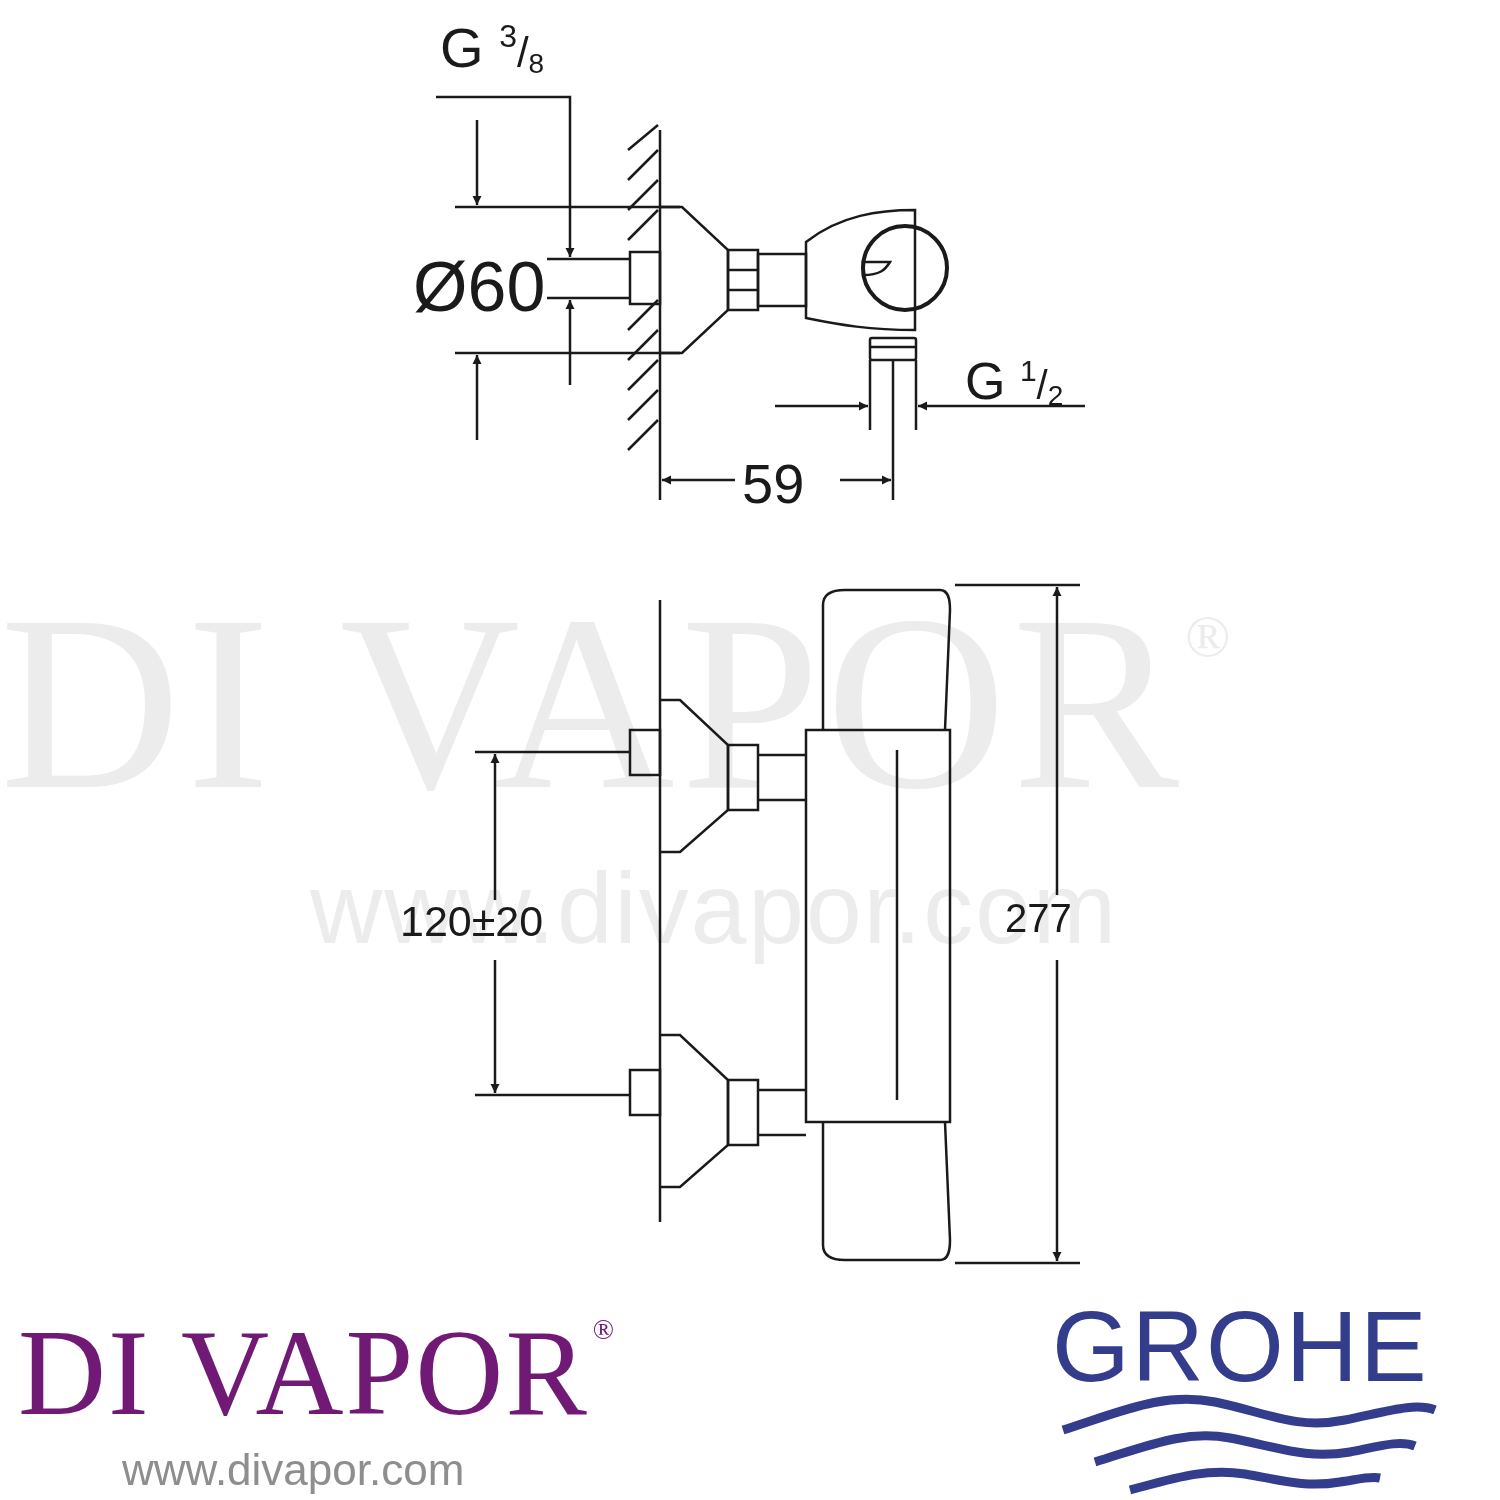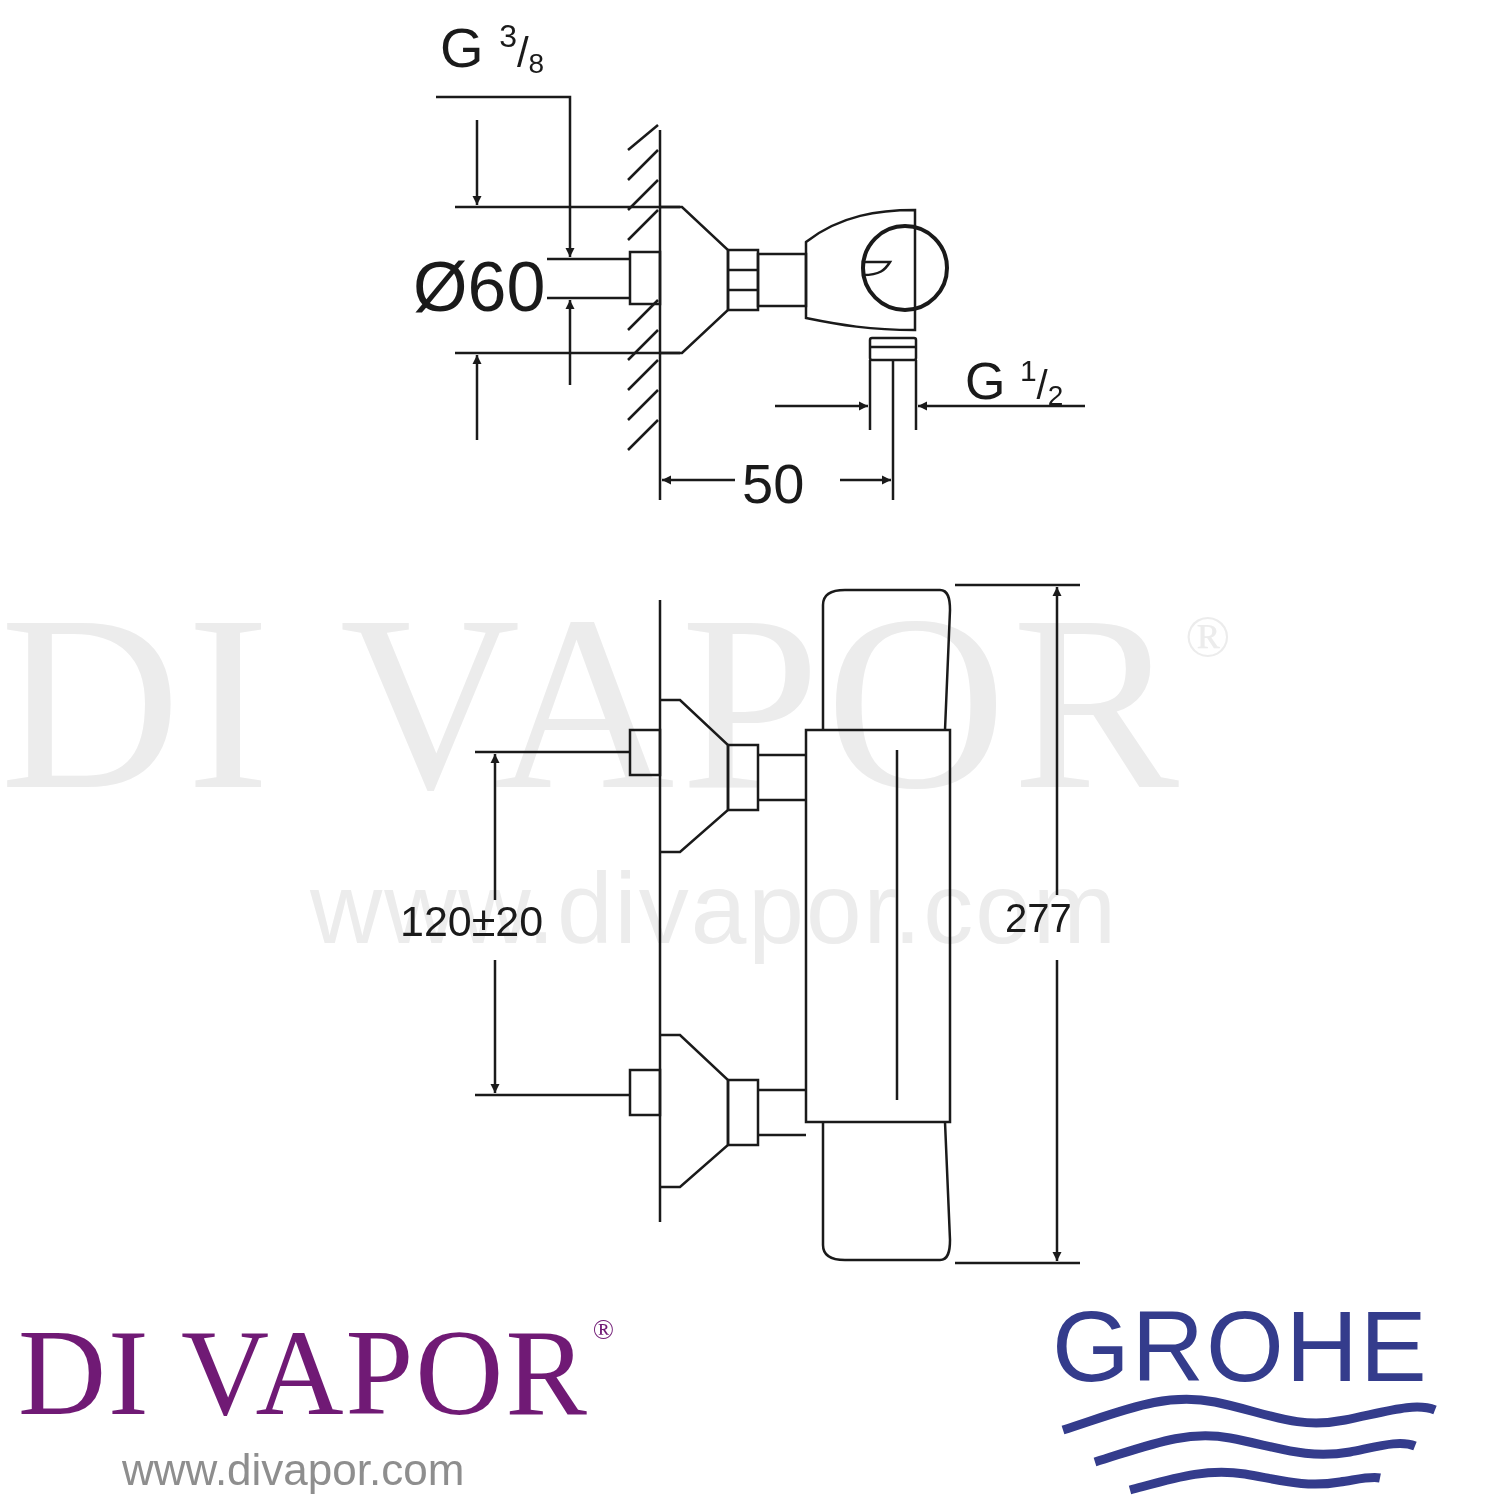--- a/index.html
+++ b/index.html
@@ -119,21 +119,21 @@
 
 <div class="dim" style="left:440px; top:20px; font-size:56px;">
   <span>G</span>
   <span style="font-size:32px; position:relative; top:-20px;">3</span><span style="font-size:42px;">/</span><span style="font-size:28px; position:relative; top:6px;">8</span>
 </div>
 <div class="dim" style="left:413px; top:252px; font-size:70px;">Ø60</div>
 <div class="dim" style="left:965px; top:355px; font-size:52px;">
   <span>G</span>
   <span style="font-size:30px; position:relative; top:-18px;">1</span><span style="font-size:40px;">/</span><span style="font-size:28px; position:relative; top:6px;">2</span>
 </div>
-<div class="dim" style="left:742px; top:456px; font-size:56px;">50</div>
+<div class="dim" style="left:742px; top:456px; font-size:56px;">59</div>
 <div class="dim" style="left:400px; top:900px; font-size:43px;">120±20</div>
 <div class="dim" style="left:1005px; top:898px; font-size:40px;">277</div>
 
 <div class="logo-dv"><span>DI VAPOR</span><sup>®</sup></div>
 <div class="logo-url">www.divapor.com</div>
 
 <div class="grohe-text">GROHE</div>
 <svg class="waves" width="420" height="110" viewBox="0 0 420 110">
   <g fill="none" stroke="#343c8c" stroke-width="9" stroke-linecap="butt">
     <path d="M8,40 C70,20 110,2 160,12 C210,22 240,40 290,30 C330,22 360,12 380,20"></path>

